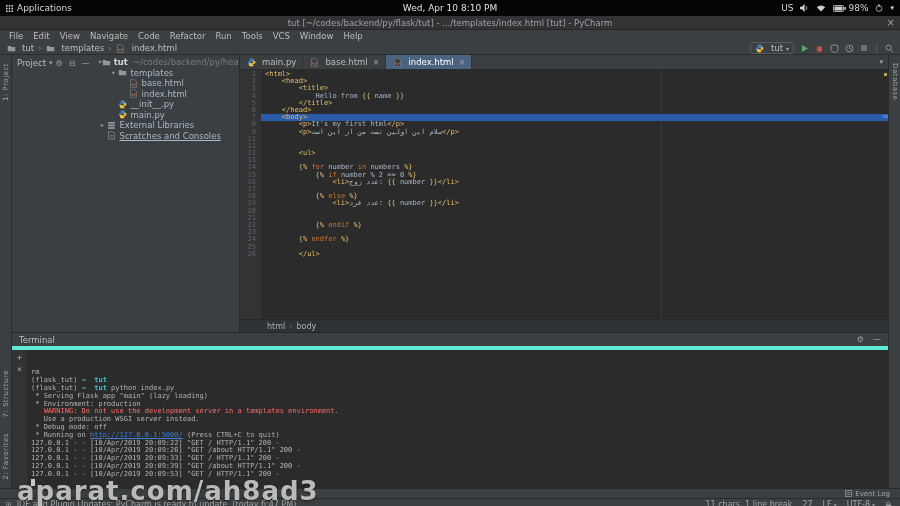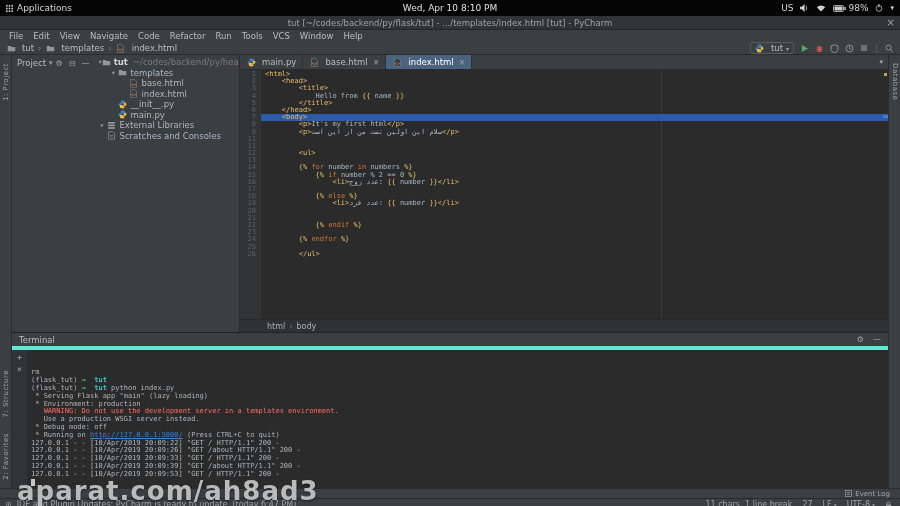--- a/index.html
+++ b/index.html
@@ -352,21 +352,21 @@
                 <span class="arrow">▸</span>
                 <span class="icn">
                   <svg viewBox="0 0 12 12" width="9" height="9">
                     <rect x="1.5" y="1.5" width="9" height="2.1" fill="#9aa0a6"></rect>
                     <rect x="1.5" y="4.9" width="9" height="2.1" fill="#9aa0a6"></rect>
                     <rect x="1.5" y="8.3" width="9" height="2.1" fill="#9aa0a6"></rect>
                   </svg>
                 </span>
                 <span class="tlabel">External Libraries</span>
               </div>
-              <div class="trow" style="padding-left: 4px;">
+              <div class="trow" style="padding-left: 4px; text-decoration: underline;">
                 <span class="arrow"></span>
                 <span class="icn">
                   <svg viewBox="0 0 12 12" width="9" height="9">
                     <path d="M2 1h6l2 2v8H2z" fill="none" stroke="#9aa0a6" stroke-width=".8"></path>
                     <path d="M4 6h4M4 8h4" stroke="#9aa0a6" stroke-width=".8"></path>
                   </svg>
                 </span>
                 <span class="tlabel">Scratches and Consoles</span>
               </div>
             </div>

